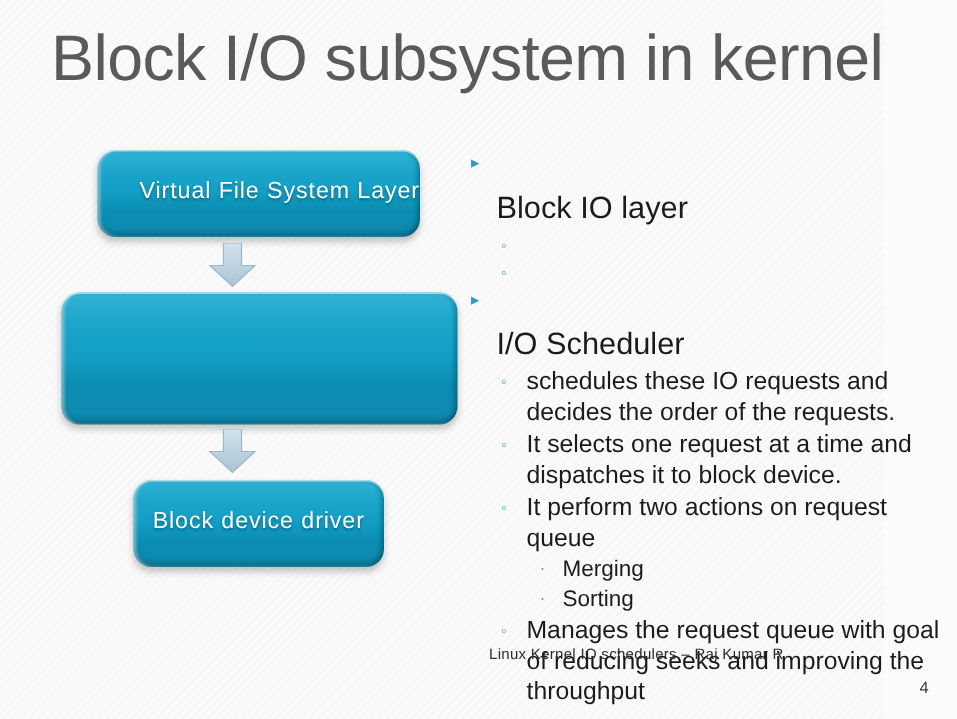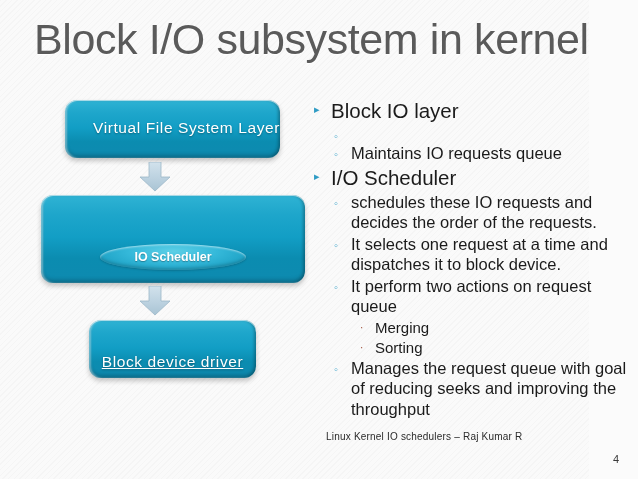--- a/index.html
+++ b/index.html
@@ -132,22 +132,21 @@
   }
 
   
   #box-driver {
     left: 89px;
     top: 232px;
     width: 167px;
     height: 58px;
   }
   #box-driver .bx-label {
-    margin-top: 33px;
-    text-decoration: underline;
+    margin-top: 19px;
   }
 
   
   .arrow-down {
     position: absolute;
     left: 50%;
     width: 34px;
     height: 30px;
     margin-left: -17px;
   }
@@ -184,20 +183,21 @@
     width: 17px;
     padding-top: 6px;
     color: #2f9bc4;
     font-size: 11px;
     line-height: 1;
   }
   .lvl1 .btext {
     font-size: 20.5px;
     line-height: 26px;
     color: #1b1b1b;
+    margin-top: 28px;
   }
 
   
   .lvl2 {
     margin: 0 0 1px 0;
     padding-left: 20px;
   }
   .lvl2 .marker {
     width: 17px;
     padding-top: 6px;
@@ -277,21 +277,20 @@
             <stop offset="0%" stop-color="#d2e2ec"></stop>
             <stop offset="55%" stop-color="#bcd2e0"></stop>
             <stop offset="100%" stop-color="#a9c4d4"></stop>
           </linearGradient>
         </defs>
         <polygon points="11,0 23,0 23,15 32,15 17,29 2,15 11,15" fill="url(#agrad1)" stroke="#9db7c8" stroke-width="0.8"></polygon>
       </svg>
     </div>
 
     <div class="proc-box" id="box-generic">
-      <span class="sched-oval">IO Scheduler</span>
     </div>
 
     <div class="arrow-down" id="arrow-2">
       <svg width="34" height="30" viewBox="0 0 34 30">
         <defs>
           <linearGradient id="agrad2" x1="0" y1="0" x2="0" y2="1">
             <stop offset="0%" stop-color="#d2e2ec"></stop>
             <stop offset="55%" stop-color="#bcd2e0"></stop>
             <stop offset="100%" stop-color="#a9c4d4"></stop>
           </linearGradient>
@@ -312,21 +311,20 @@
       <span class="marker">▸</span>
       <span class="btext">Block IO layer</span>
     </div>
 
     <div class="bullet lvl2">
       <span class="marker">◦</span>
     </div>
 
     <div class="bullet lvl2">
       <span class="marker">◦</span>
-      <span class="btext">Maintains IO requests queue</span>
     </div>
 
     <div class="bullet lvl1">
       <span class="marker">▸</span>
       <span class="btext">I/O Scheduler</span>
     </div>
 
     <div class="bullet lvl2">
       <span class="marker">◦</span>
       <span class="btext">schedules these IO requests and decides the order of the requests.</span>

